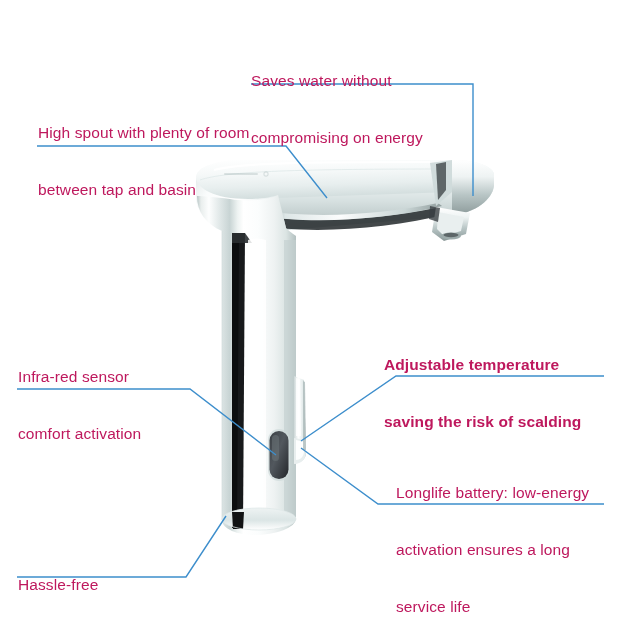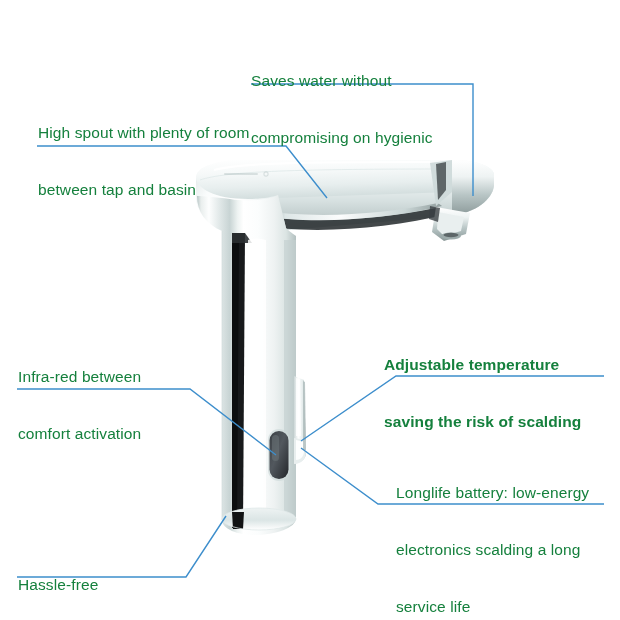--- a/index.html
+++ b/index.html
@@ -12,21 +12,21 @@
     width: 620px;
     height: 620px;
     background: #ffffff;
     overflow: hidden;
     font-family: "Liberation Sans", sans-serif;
   }
 
   
   .label {
     position: absolute;
-    color: #15803d;
+    color: #be185d;
     font-size: 15.5px;
     line-height: 19px;
     letter-spacing: 0.1px;
     white-space: pre;
     font-family: "Liberation Sans", sans-serif;
   }
   .label.right-al { text-align: left; }
 
   
   #leaders {
@@ -247,42 +247,42 @@
       <polyline points="17,577 186,577 226,516"></polyline>
 
       <polyline points="604,376 396,376 301,441"></polyline>
 
       <polyline points="604,504 378,504 301,448"></polyline>
     </g>
   </svg>
 
   <div class="label" style="left:251px; top:33px;">
     <div>Saves water without</div>
-    <div>compromising on hygienic</div>
+    <div>compromising on energy</div>
   </div>
 
   <div class="label" style="left:38px; top:85px;">
     <div>High spout with plenty of room</div>
     <div>between tap and basin</div>
   </div>
 
   <div class="label" style="left:18px; top:329px;">
-    <div>Infra-red between</div>
+    <div>Infra-red sensor</div>
     <div>comfort activation</div>
   </div>
 
   <div class="label" style="left:18px; top:537px;">
     <div>Hassle-free</div>
     
   </div>
 
   <div class="label right-al" style="left:384px; top:317px;font-weight:bold;">
     <div>Adjustable temperature</div>
     <div>saving the risk of scalding</div>
   </div>
 
   <div class="label right-al" style="left:396px; top:445px;">
     <div>Longlife battery: low-energy</div>
-    <div>electronics scalding a long</div>
+    <div>activation ensures a long</div>
     <div>service life</div>
   </div>
 
 </div>
 
 </body></html>

